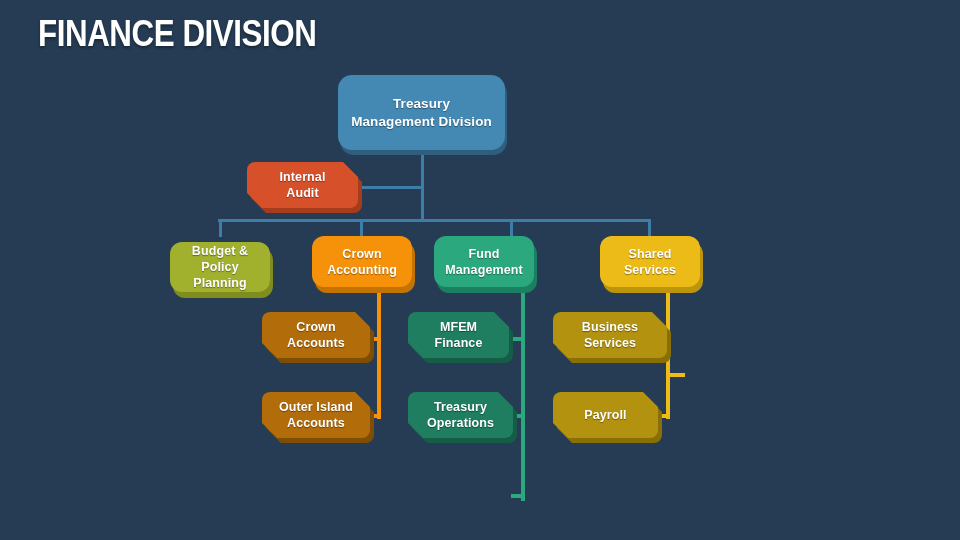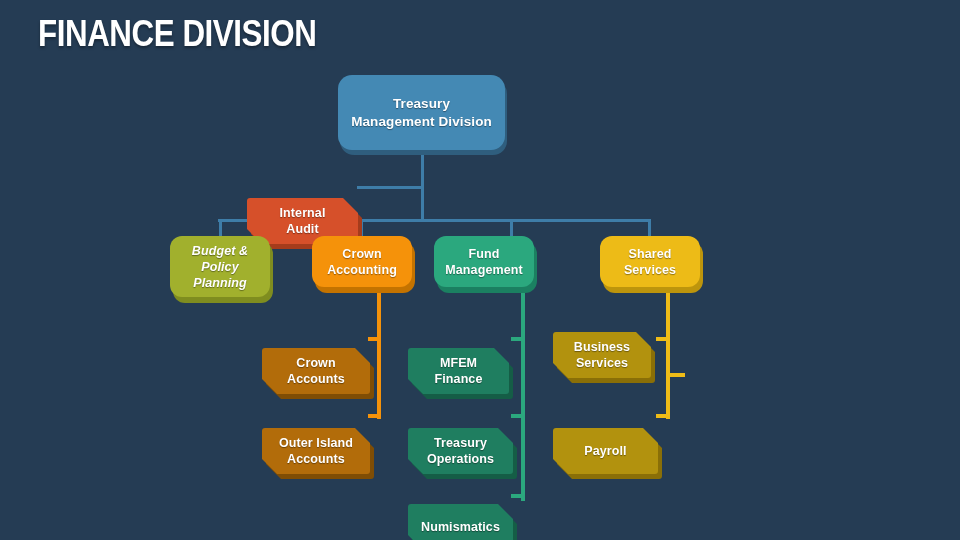--- a/index.html
+++ b/index.html
@@ -39,22 +39,21 @@
 
   .rounded .shadow, .rounded .face{border-radius:12px;}
   .rounded .shadow{transform:translate(3px,6px);}
 
   .root .shadow, .root .face{border-radius:14px;}
   .root .shadow{transform:translate(2px,5px);}
   .root .label{font-size:13.5px;}
 
   .chamfer .shadow, .chamfer .face{
     clip-path:polygon(0 0, calc(100% - 15px) 0, 100% 15px, 100% 100%, 15px 100%, 0 calc(100% - 15px));
-    border-radius:3px;
-    margin-top:36px;
+    border-radius:8px;
   }
   .chamfer .shadow{transform:translate(4px,5px);}
 </style>
 </head>
 <body style="background: rgb(37, 60, 84);">
 
 <div class="stage">
 
   <div class="page-title" style="color: rgb(255, 255, 255);">FINANCE DIVISION</div>
 
@@ -89,21 +88,21 @@
   </div>
 
   <div class="node chamfer" style="left: 247px; top: 162px; width: 111px; height: 46px; --fill: #D6502A; --shade: #A53C1C;">
     <div class="shadow"></div>
     <div class="face">
       <span class="label">Internal
 Audit</span>
     </div>
   </div>
 
-  <div class="node rounded" style="left: 170px; top: 236px; width: 100px; height: 61px; font-style: italic; --fill: #A1B02D; --shade: #7F8D1F;">
+  <div class="node rounded" style="left: 170px; top: 242px; width: 100px; height: 50px; --fill: #A1B02D; --shade: #7F8D1F;">
     <div class="shadow"></div>
     <div class="face">
       <span class="label">Budget &amp; Policy
 Planning</span>
     </div>
   </div>
 
   <div class="node rounded" style="left: 312px; top: 236px; width: 100px; height: 51px; --fill: #F5920A; --shade: #C47300;">
     <div class="shadow"></div>
     <div class="face">
@@ -153,28 +152,22 @@
   </div>
 
   <div class="node chamfer" style="left: 408px; top: 392px; width: 105px; height: 46px; --fill: #1F7E60; --shade: #155D46;">
     <div class="shadow"></div>
     <div class="face">
       <span class="label">Treasury
 Operations</span>
     </div>
   </div>
 
-  <div class="node chamfer" style="left: 408px; top: 468px; width: 105px; height: 46px; --fill: #1F7E60; --shade: #155D46;">
-    <div class="shadow"></div>
-    <div class="face">
-      <span class="label">Numismatics</span>
-    </div>
-  </div>
 
-  <div class="node chamfer" style="left: 553px; top: 296px; width: 98px; height: 46px; --fill: #B2920E; --shade: #8A6F07;">
+  <div class="node chamfer" style="left: 553px; top: 312px; width: 114px; height: 46px; --fill: #B2920E; --shade: #8A6F07;">
     <div class="shadow"></div>
     <div class="face">
       <span class="label">Business
 Services</span>
     </div>
   </div>
 
   <div class="node chamfer" style="left: 553px; top: 392px; width: 105px; height: 46px; --fill: #B2920E; --shade: #8A6F07;">
     <div class="shadow"></div>
     <div class="face">

